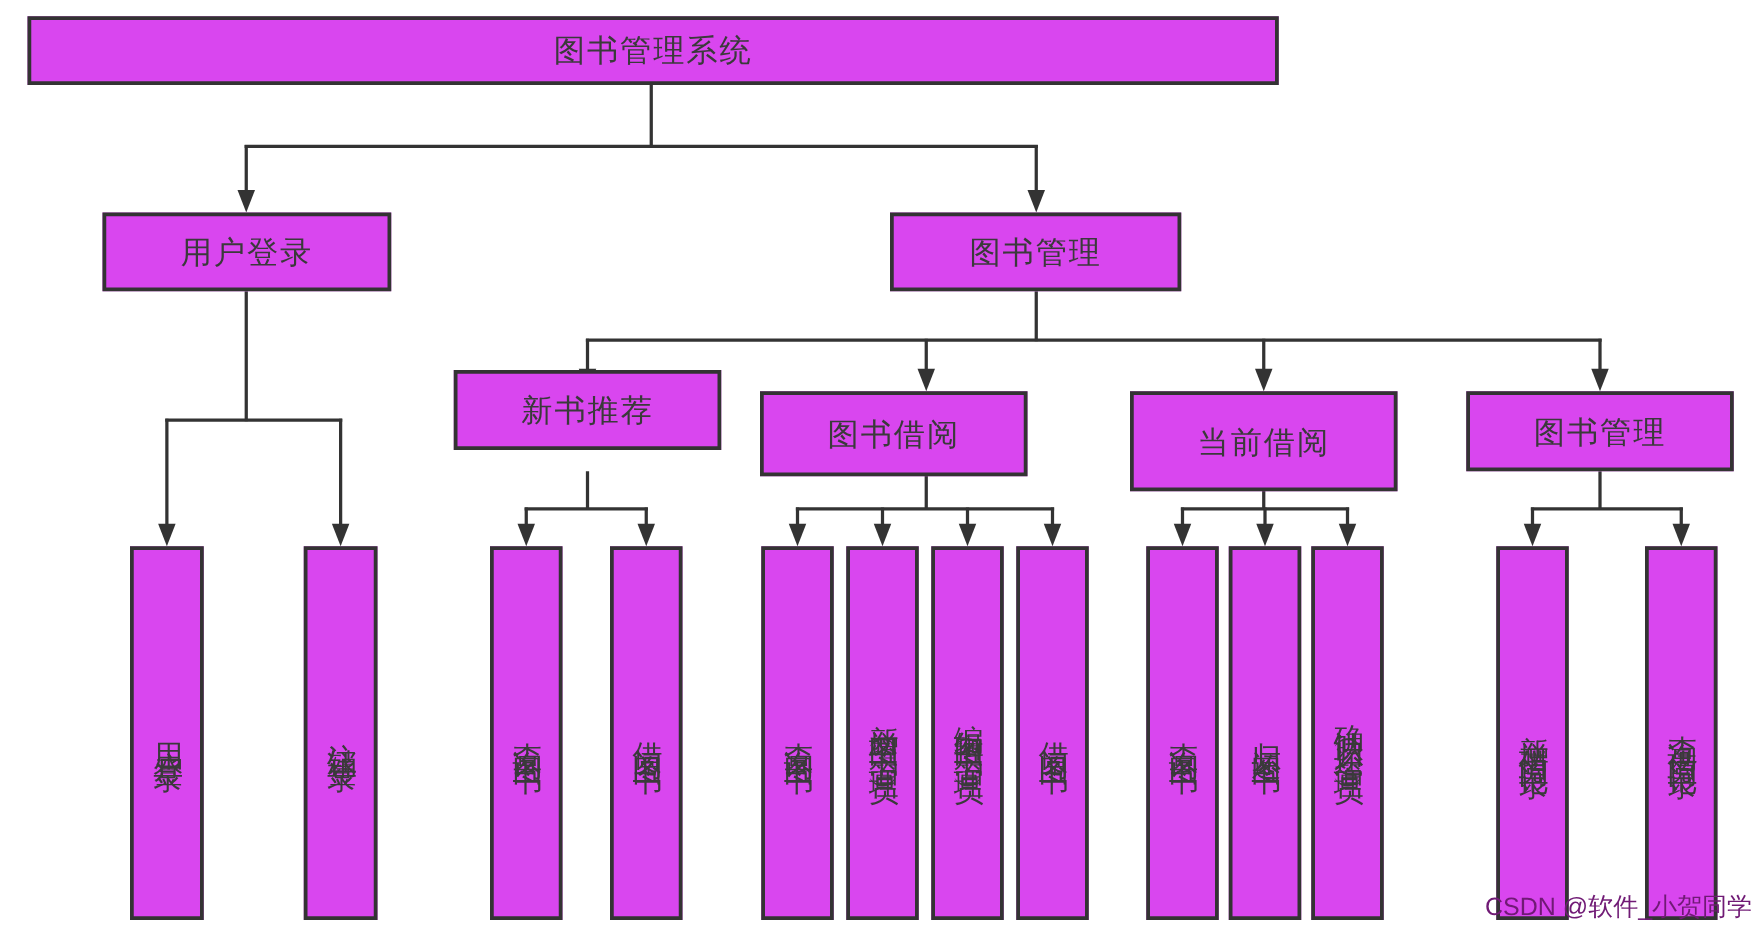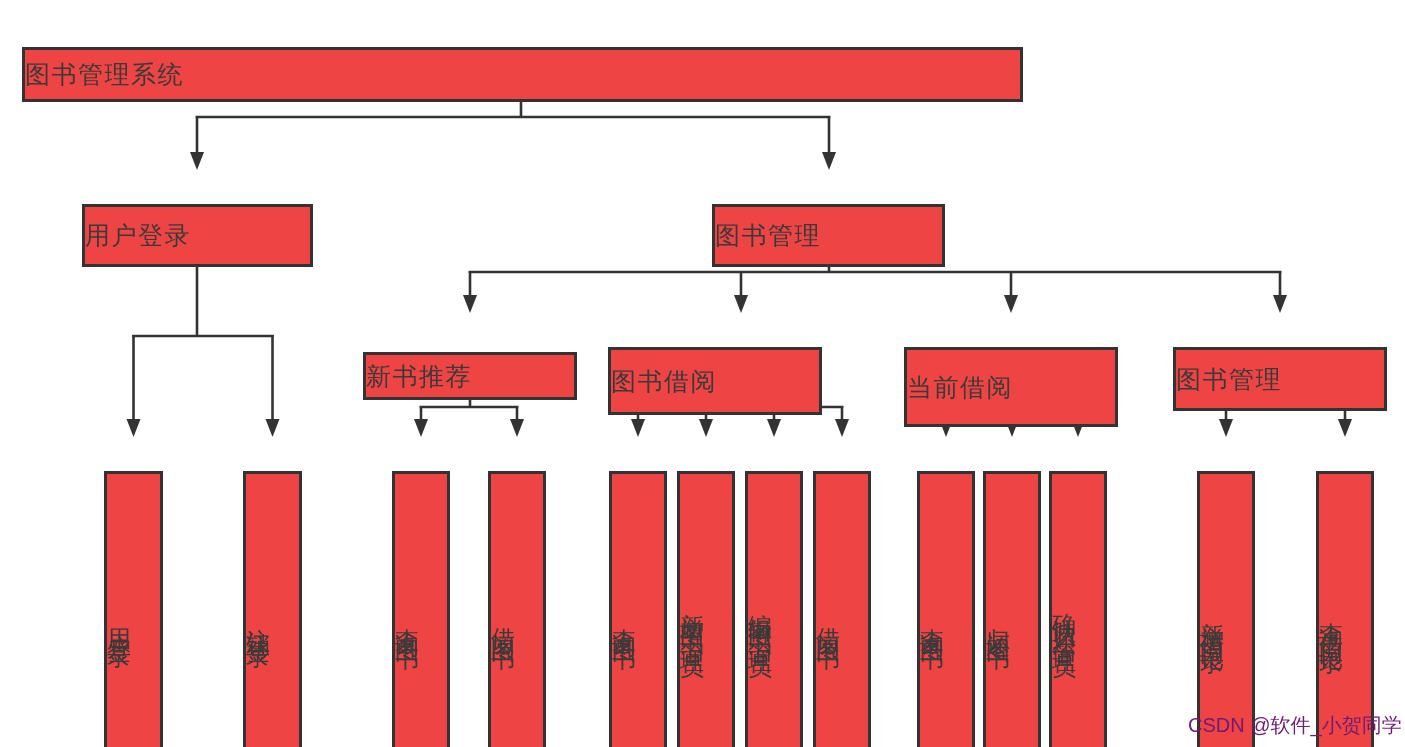--- a/index.html
+++ b/index.html
@@ -14,25 +14,25 @@
   .wires {
     position: absolute;
     left: 0; top: 0;
     width: 1405px;
     height: 747px;
   }
   .node {
     position: absolute;
     box-sizing: border-box;
     border: 3px solid #333333;
-    background: #ef4444;
+    background: #d946ef;
     display: flex;
     align-items: center;
+    justify-content: center;
     color: #3a3a3a;
-    margin-top: 34px;
   }
   .node.h span {
     font-size: 25px;
     letter-spacing: 1.5px;
     white-space: nowrap;
   }
   .node.v span {
     writing-mode: vertical-rl;
     font-size: 24px;
     line-height: 1;
@@ -124,21 +124,21 @@
     <span>图书管理系统</span>
   </div>
 
   <div class="node h" style="left:82px; top:170px; width:231px; height:63px;">
     <span>用户登录</span>
   </div>
   <div class="node h" style="left:712px; top:170px; width:233px; height:63px;">
     <span>图书管理</span>
   </div>
 
-  <div class="node h" style="left:363px; top:318px; width:214px; height:48px;">
+  <div class="node h" style="left:363px; top:296px; width:214px; height:64px;">
     <span>新书推荐</span>
   </div>
   <div class="node h" style="left:608px; top:313px; width:214px; height:68px;">
     <span>图书借阅</span>
   </div>
   <div class="node h" style="left:904px; top:313px; width:214px; height:80px;">
     <span>当前借阅</span>
   </div>
   <div class="node h" style="left:1173px; top:313px; width:214px; height:64px;">
     <span>图书管理</span>

